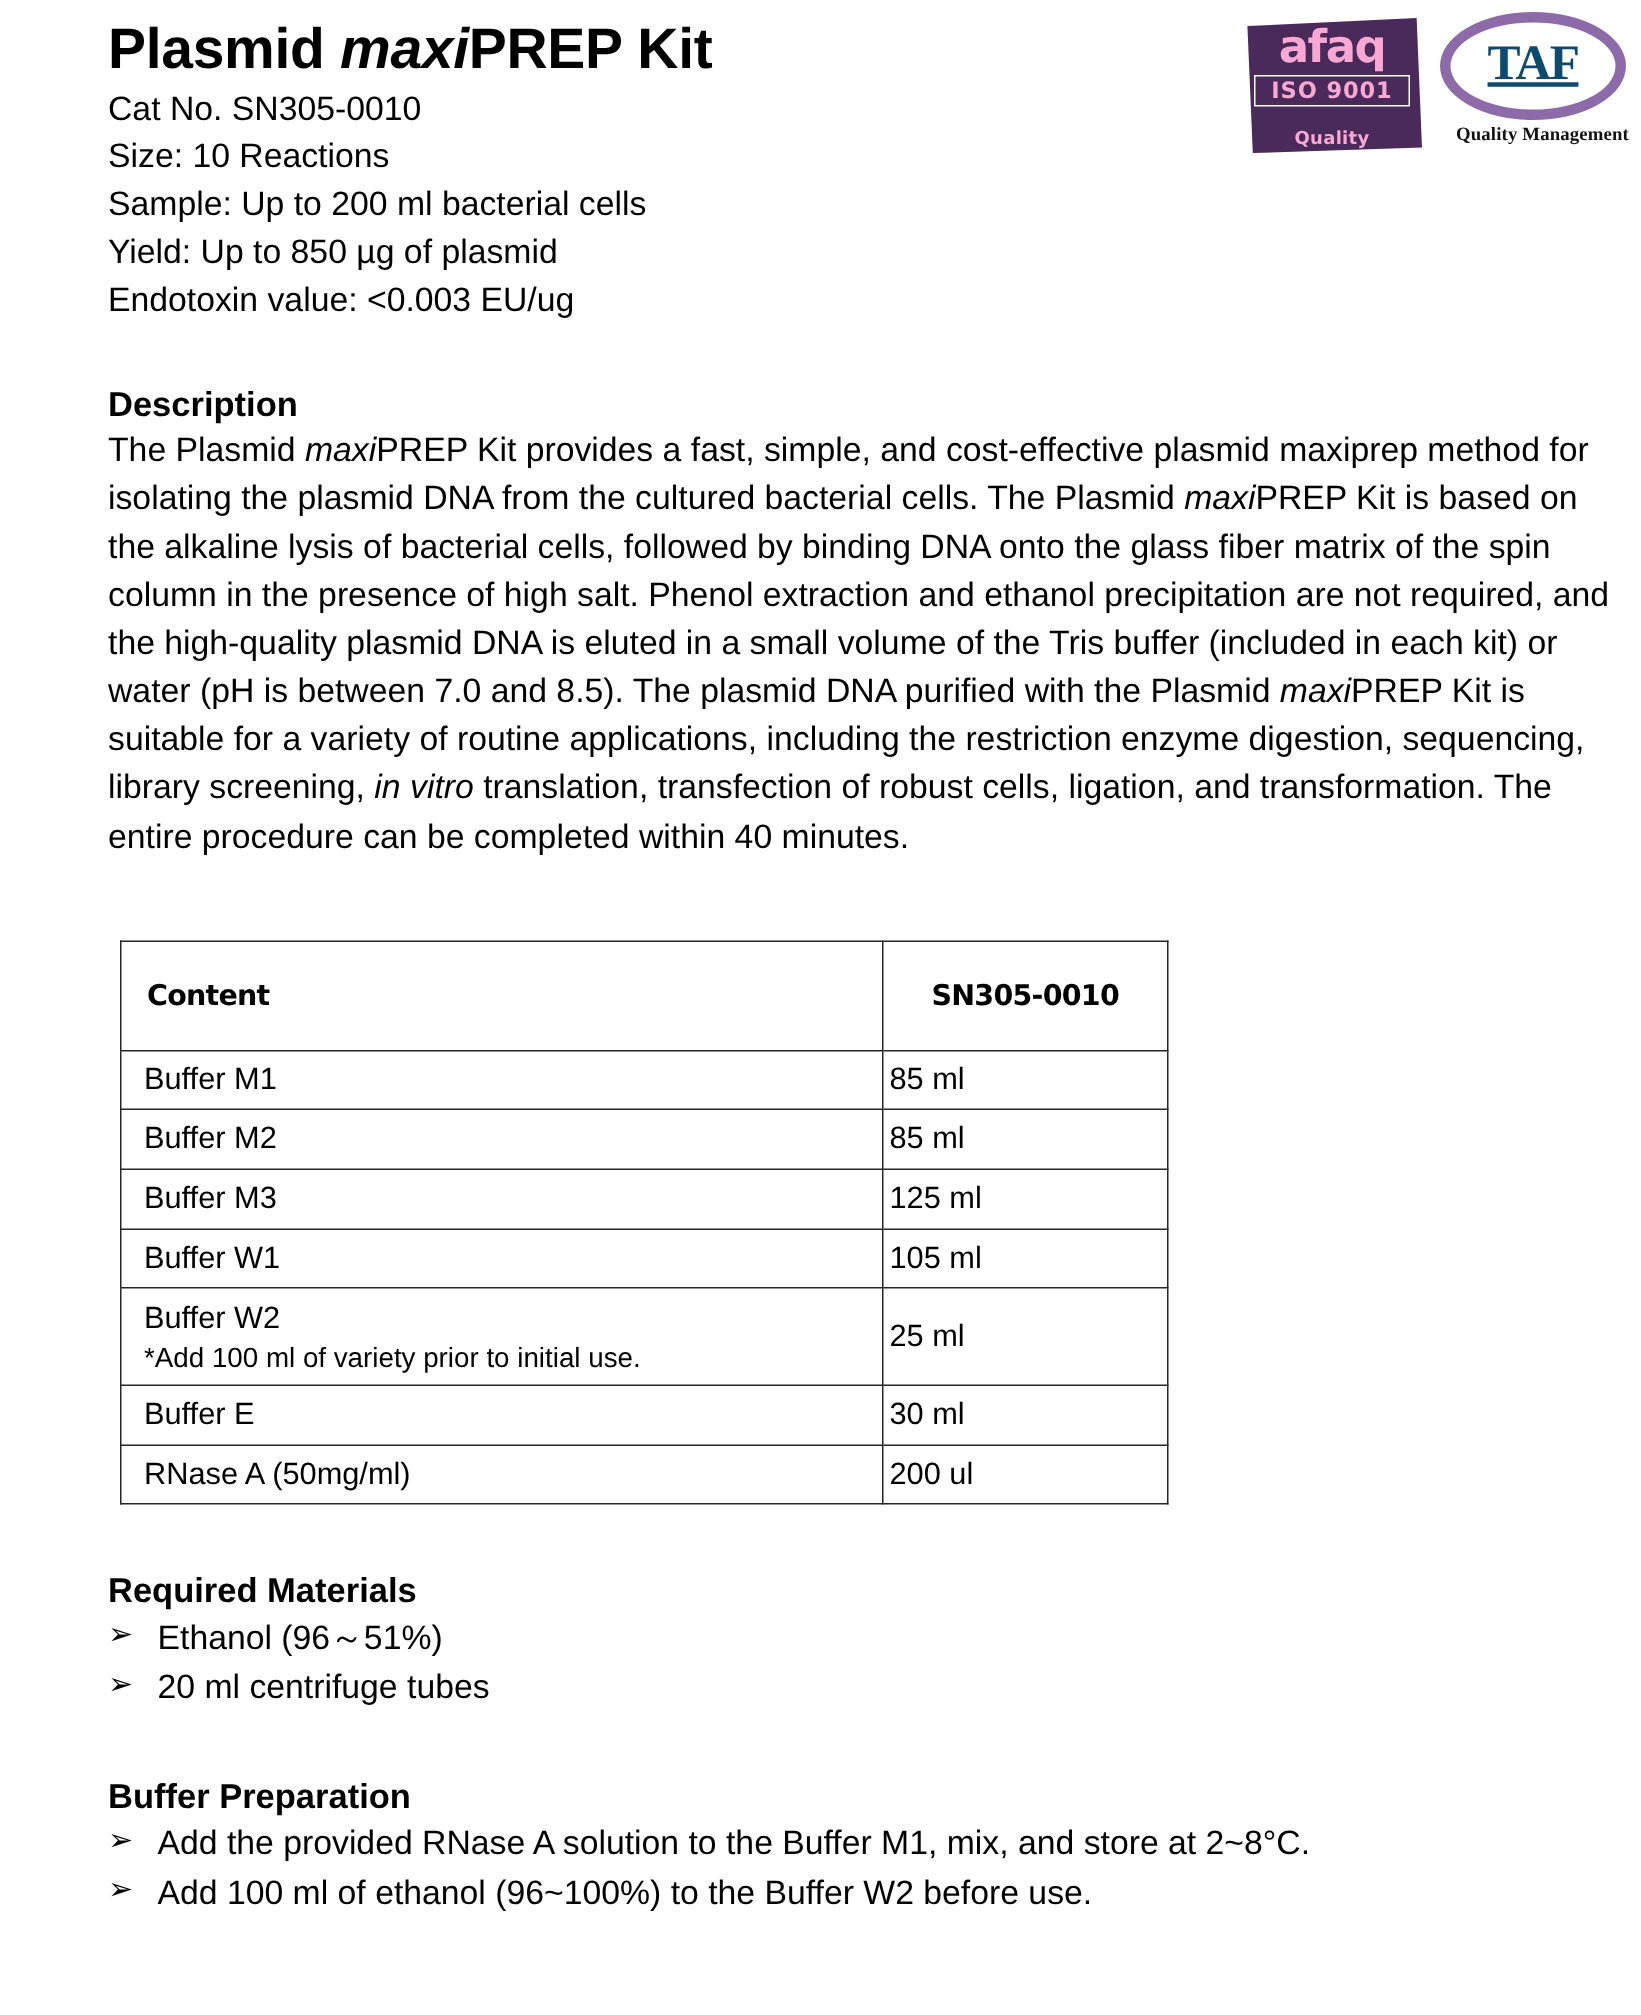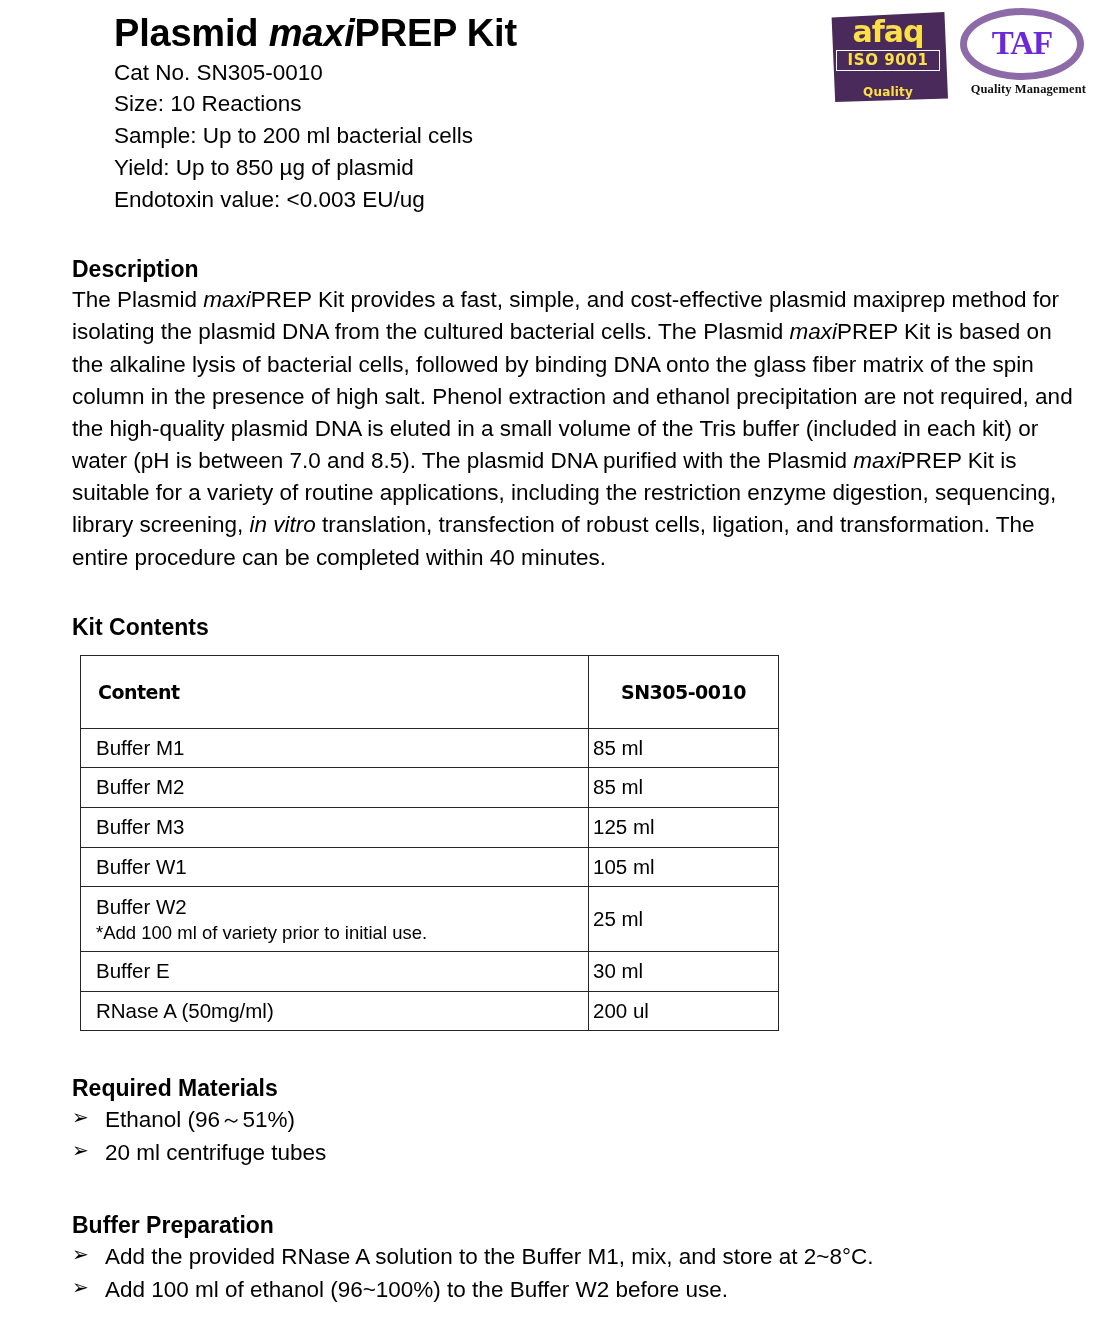--- a/index.html
+++ b/index.html
@@ -18,21 +18,21 @@
   .page {
     position: relative;
     width: 1094px;
     height: 1343px;
     padding: 0;
   }
 
   
   .header {
     position: relative;
-    padding: 12px 0 0 114px;
+    padding: 12px 0 0 72px;
   }
   .doc-title {
     font-size: 38px;
     font-weight: bold;
     line-height: 1.12;
     letter-spacing: -0.2px;
     margin: 0 0 2px 0;
     white-space: nowrap;
   }
   .doc-title .ital {
@@ -54,21 +54,21 @@
   }
   .afaq {
     position: absolute;
     left: 0;
     top: 4px;
     width: 120px;
     height: 90px;
     background: #4a2a5a;
     -webkit-clip-path: polygon(3% 6%, 97% 0%, 100% 96%, 6% 100%);
     clip-path: polygon(3% 6%, 97% 0%, 100% 96%, 6% 100%);
-    color: #fde047;
+    color: #f9a8d4;
     text-align: center;
     box-sizing: border-box;
     padding-top: 5px;
   }
   .afaq-word {
     font-size: 30px;
     font-weight: bold;
     line-height: 1;
     letter-spacing: -1px;
     font-family: "DejaVu Sans", sans-serif;
@@ -108,23 +108,24 @@
   }
   .taf-text {
     position: absolute;
     left: 0;
     right: 0;
     top: 50%;
     transform: translateY(-52%);
     font-family: "Liberation Serif", serif;
     font-size: 33px;
     font-weight: bold;
-    color: #6d28d9;
+    color: #0c4a6e;
     letter-spacing: -1px;
     line-height: 1;
+    text-decoration: underline;
   }
   .taf-caption {
     font-family: "Liberation Serif", serif;
     font-size: 12.5px;
     font-weight: bold;
     color: #111111;
     margin-top: 2px;
     letter-spacing: 0.1px;
     text-align: right;
   }
@@ -246,23 +247,20 @@
     </div>
   </div>
 
   <div class="sp-desc"></div>
   <div class="section">
     <div class="section-heading">Description</div>
     <p class="body-text"><span>The Plasmid </span><span class="ital">maxi</span><span>PREP Kit provides a fast, simple, and cost-effective plasmid maxiprep method for isolating the plasmid DNA from the cultured bacterial cells. The Plasmid </span><span class="ital">maxi</span><span>PREP Kit is based on the alkaline lysis of bacterial cells, followed by binding DNA onto the glass fiber matrix of the spin column in the presence of high salt. Phenol extraction and ethanol precipitation are not required, and the high-quality plasmid DNA is eluted in a small volume of the Tris buffer (included in each kit) or water (pH is between 7.0 and 8.5). The plasmid DNA purified with the Plasmid </span><span class="ital">maxi</span><span>PREP Kit is suitable for a variety of routine applications, including the restriction enzyme digestion, sequencing, library screening, </span><span class="ital">in vitro</span><span> translation, transfection of robust cells, ligation, and transformation. The entire procedure can be completed within 40 minutes.</span></p>
   </div>
 
   <div class="sp-kit"></div>
-  <div class="section">
-    <div class="section-heading">Kit Contents</div>
-  </div>
   <div class="table-wrap">
     <table class="kit">
       <colgroup>
         <col class="col-content">
         <col class="col-value">
       </colgroup>
       <thead>
         <tr>
           <th class="hdr-cell hdr-left">Content</th>
           <th class="hdr-cell hdr-right">SN305-0010</th>

